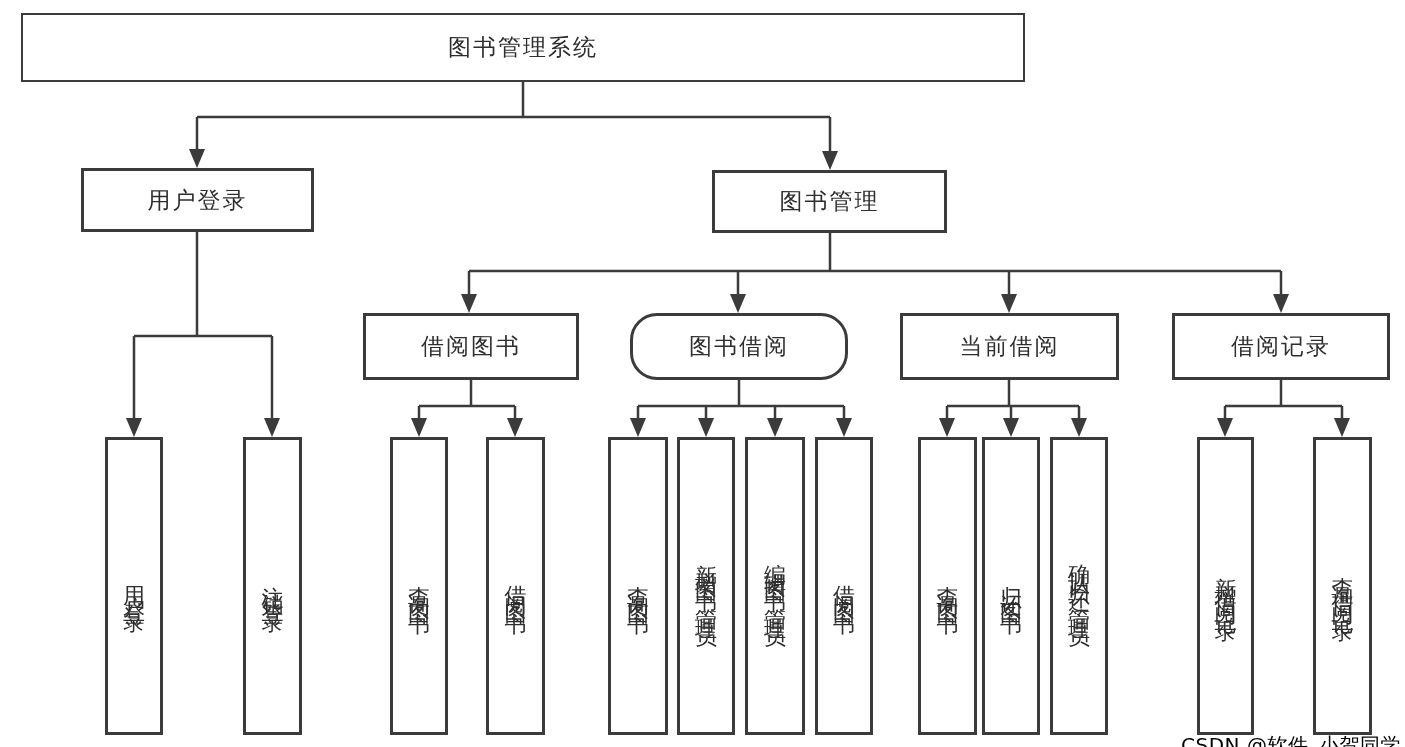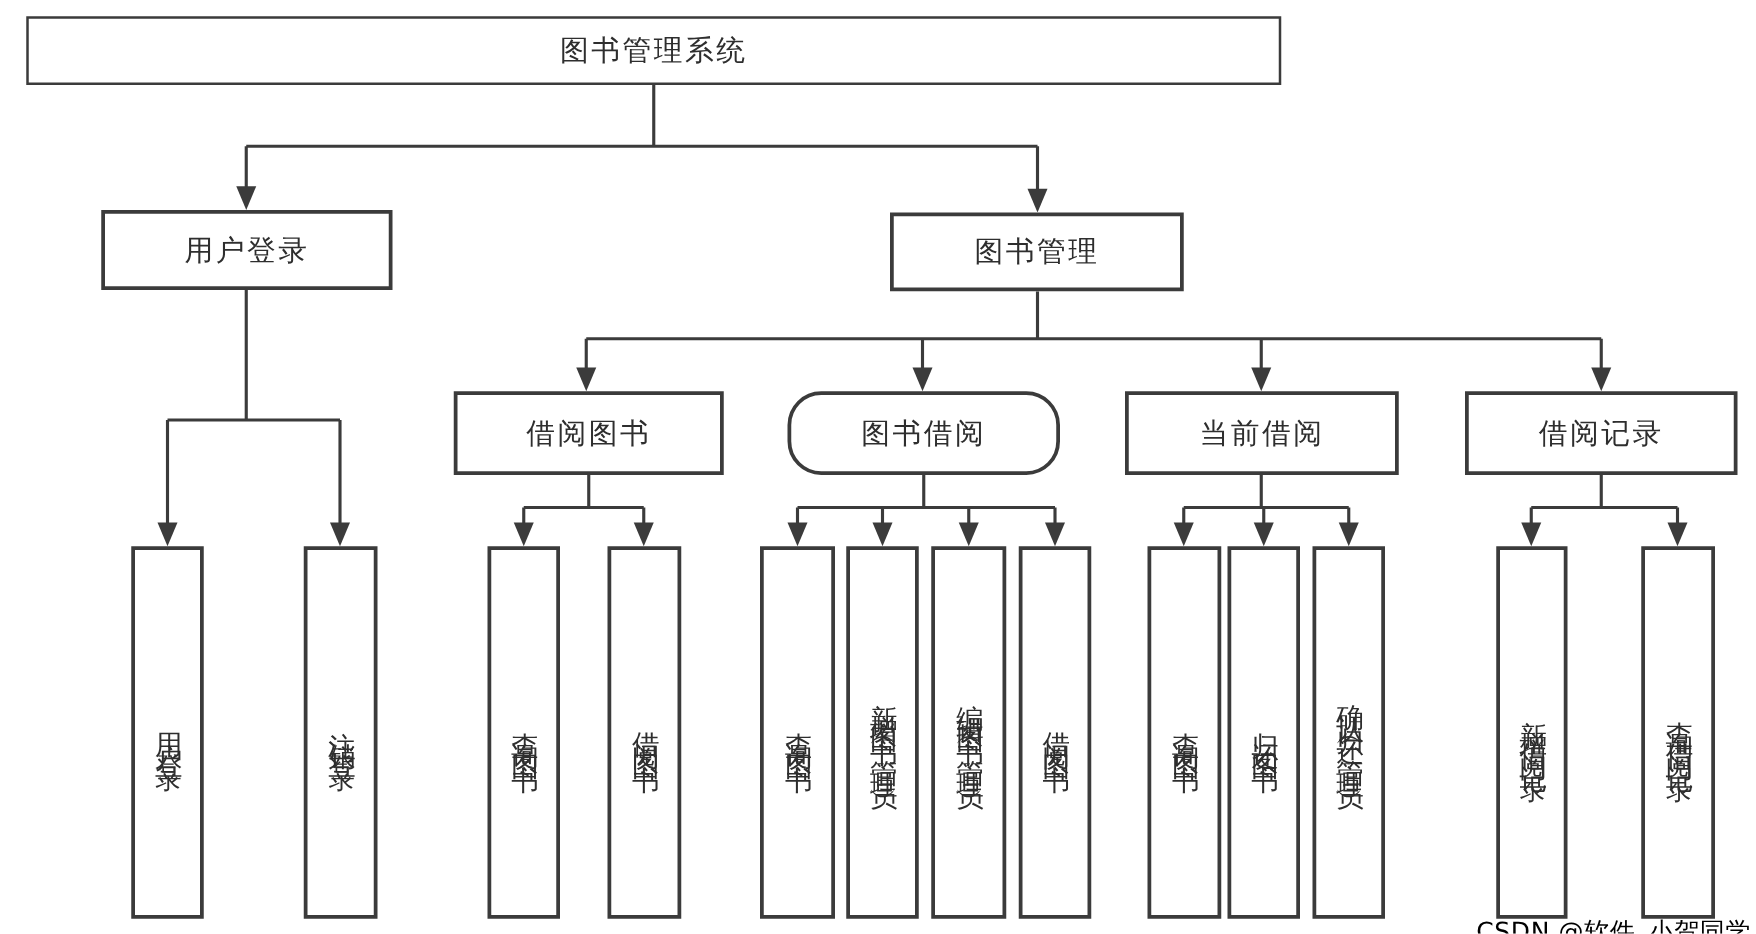--- a/index.html
+++ b/index.html
@@ -101,21 +101,21 @@
         <polygon points="767,418 783,418 775,437"></polygon>
         <polygon points="836,418 852,418 844,437"></polygon>
         <polygon points="939,418 955,418 947,437"></polygon>
         <polygon points="1003,418 1019,418 1011,437"></polygon>
         <polygon points="1071,418 1087,418 1079,437"></polygon>
         <polygon points="1217,418 1233,418 1225,437"></polygon>
         <polygon points="1334,418 1350,418 1342,437"></polygon>
       </g>
   </svg>
 
-  <div class="node hbox root-box" style="left:21px;top:13px;width:1004px;height:55px;">
+  <div class="node hbox root-box" style="left:21px;top:13px;width:1004px;height:69px;">
     <span>图书管理系统</span>
   </div>
 
   <div class="node hbox" style="left:81px;top:168px;width:233px;height:64px;">
     <span>用户登录</span>
   </div>
   <div class="node hbox" style="left:712px;top:170px;width:235px;height:63px;font-family:Liberation Serif, serif;">
     <span>图书管理</span>
   </div>
 

